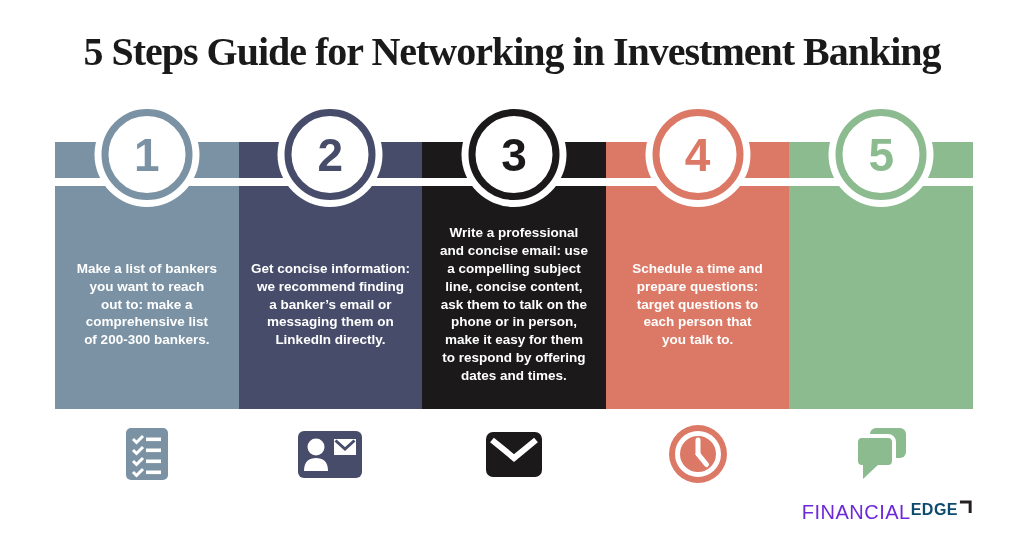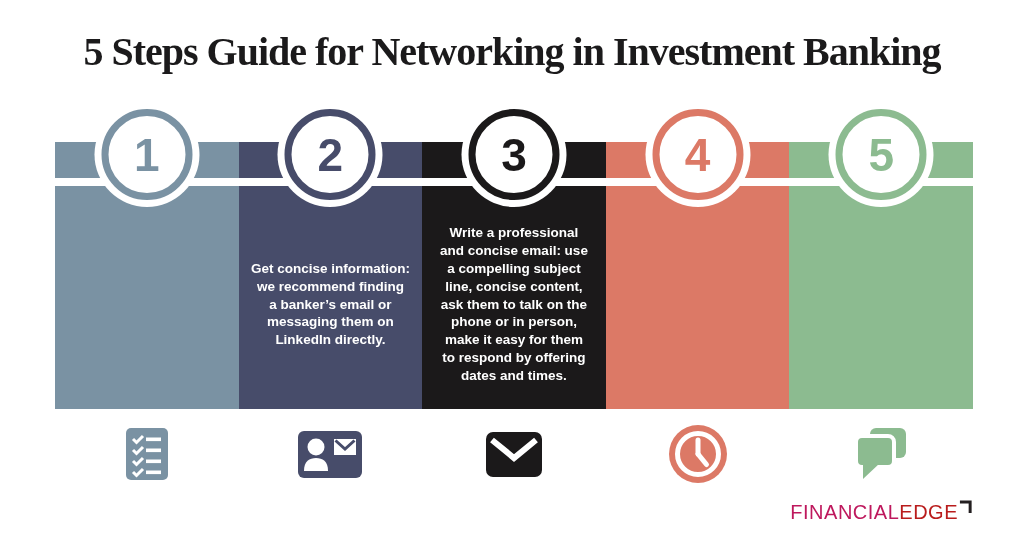--- a/index.html
+++ b/index.html
@@ -15,38 +15,43 @@
   .circle{position:absolute;top:-33px;left:50%;transform:translateX(-50%);
           width:77px;height:77px;border-radius:50%;background:#fff;
           border:7px solid var(--c);box-shadow:0 0 0 7px #fff;z-index:2;
           display:flex;align-items:center;justify-content:center;}
   .circle span{font-size:46px;font-weight:700;color:var(--c);line-height:1;}
   .desc{color:#fff;font-weight:700;font-size:13.5px;line-height:1.32;text-align:center;
         white-space:pre-line;}
   .icons{position:absolute;left:55px;top:421px;width:918px;height:66px;display:flex;}
   .icon-cell{flex:1;display:flex;align-items:center;justify-content:center;color:var(--c);}
   .logo{position:absolute;right:52px;top:502px;display:flex;align-items:flex-start;line-height:1;}
-  .logo .fin{font-size:20px;font-weight:400;letter-spacing:.5px;color:#be185d;}
-  .logo .edge{font-size:20px;font-weight:400;letter-spacing:.5px;color:#b91c1c;}
+  .logo .fin{font-size:20px;font-weight:400;letter-spacing:.5px;color:#6d28d9;}
+  .logo .edge{font-size:16px;font-weight:700;letter-spacing:.5px;color:#0c4a6e;}
   .logo svg{margin-left:1px;margin-top:-3px;}
 </style>
 </head>
 <body>
 
 <div class="page">
 
   <h1 class="title">5 Steps Guide for Networking in Investment Banking</h1>
 
   <div class="steps">
     <div class="stripe"></div>
 
     <div class="col" style="--c: #7A92A3;">
       <div class="circle">
         <span>1</span>
       </div>
+      <div class="desc">Make a list of bankers
+you want to reach
+out to: make a
+comprehensive list
+of 200-300 bankers.</div>
     </div>
 
     <div class="col" style="--c: #474C6A;">
       <div class="circle">
         <span>2</span>
       </div>
       <div class="desc">Get concise information:
 we recommend finding
 a banker’s email or
 messaging them on
@@ -65,20 +70,25 @@
 phone or in person,
 make it easy for them
 to respond by offering
 dates and times.</div>
     </div>
 
     <div class="col" style="--c: #DC7966;">
       <div class="circle">
         <span>4</span>
       </div>
+      <div class="desc">Schedule a time and
+prepare questions:
+target questions to
+each person that
+you talk to.</div>
     </div>
 
     <div class="col" style="--c: #8CBB90;">
       <div class="circle">
         <span>5</span>
       </div>
     </div>
   </div>
 
   <div class="icons">

